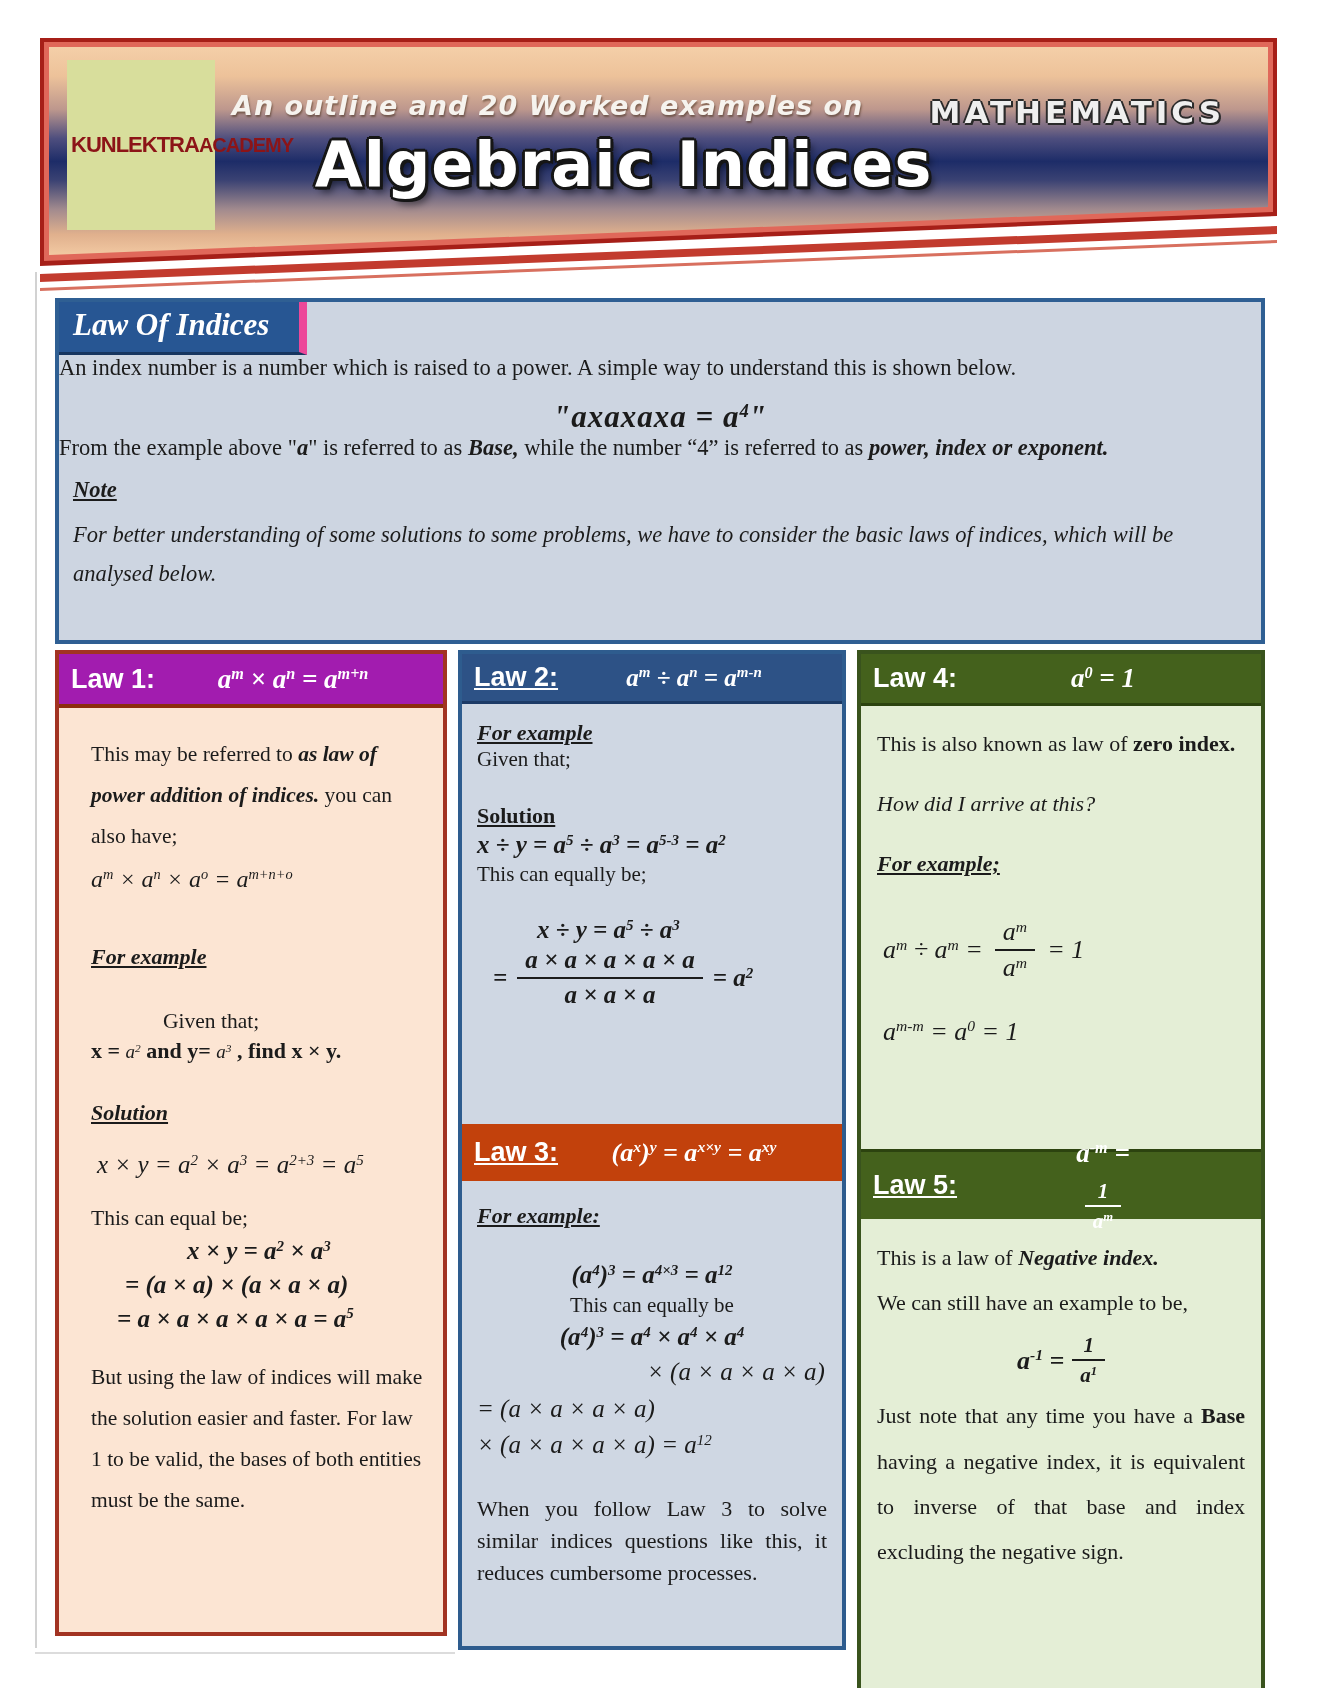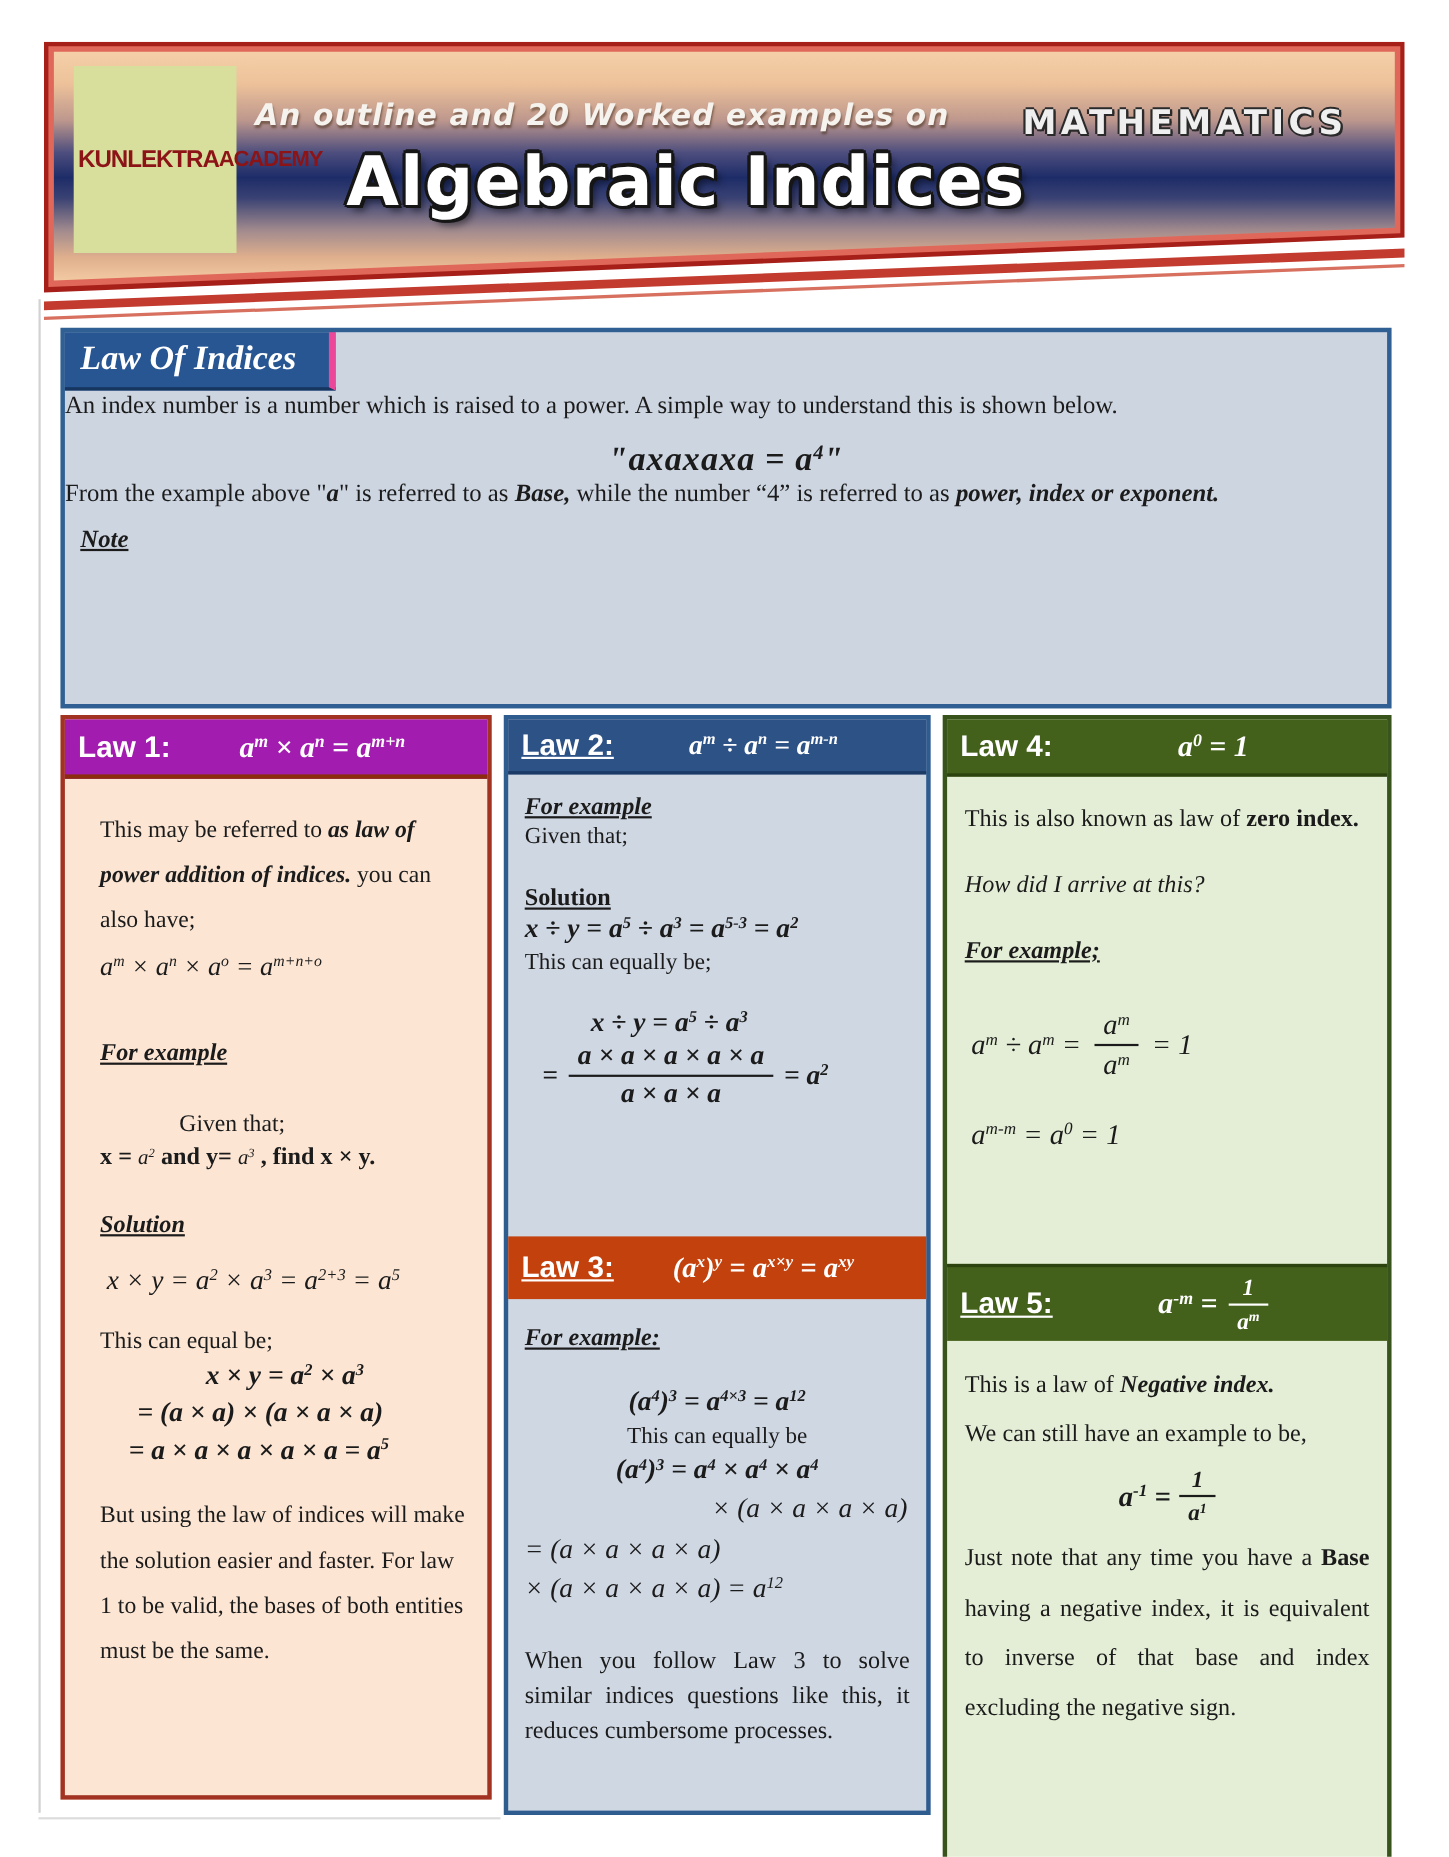--- a/index.html
+++ b/index.html
@@ -28,21 +28,21 @@
     text-shadow:-2px 0 0 #2a2a2a,2px 0 0 #2a2a2a,0 -2px 0 #2a2a2a,0 2px 0 #2a2a2a,2px 2px 0 #2a2a2a;}
   .banner-title{position:absolute;left:0;right:0;top:90px;text-align:center;margin-left:-70px;
     color:#ffffff;font-family:"DejaVu Sans",sans-serif;font-weight:bold;font-size:62px;letter-spacing:1px;
     text-shadow:-3px 0 0 #161616,3px 0 0 #161616,0 -3px 0 #161616,0 3px 0 #161616,
       -2px -2px 0 #161616,2px -2px 0 #161616,-2px 2px 0 #161616,3px 3px 0 #161616,5px 6px 7px rgba(0,0,0,.45);}
 
   
   .intro{position:absolute;left:55px;top:298px;width:1210px;height:346px;
     background:#cdd5e1;border:4px solid #2f5f93;}
   .intro-tab{background:#275693;color:#fff;width:max-content;padding:5px 30px 9px 14px;
-    font-style:italic;font-weight:bold;font-size:31px;border-right:6px solid #ec4899;border-bottom:3px solid #16355f;}
+    font-style:italic;font-weight:bold;font-size:31px;border-right:8px solid #ec4899;border-bottom:3px solid #16355f;}
   .intro p{margin:0;}
   .intro-p1{font-size:22.5px;margin:12px 14px 0 14px;}
   .intro-formula{text-align:center;font-size:31px;font-weight:bold;font-style:italic;margin-top:18px;letter-spacing:1px;}
   .intro-p2{font-size:22.5px;margin:26px 14px 0 14px;}
   .bi{font-weight:bold;font-style:italic;}
   .note-label{font-size:22.5px;font-weight:bold;font-style:italic;text-decoration:underline;margin:16px 14px 0 14px;}
   .note-text{font-size:22.5px;font-style:italic;margin:12px 14px 0 14px;line-height:1.75;}
 
   
   .cols{position:absolute;left:55px;top:650px;width:1210px;height:1000px;display:flex;gap:11px;align-items:flex-start;}
@@ -130,20 +130,21 @@
   <div class="banner-math">MATHEMATICS</div>
   <div class="banner-title">Algebraic Indices</div>
 </div>
 
 <div class="intro">
   <div class="intro-tab">Law Of Indices</div>
   <p class="intro-p1">An index number is a number which is raised to a power. A simple way to understand this is shown below.</p>
   <div class="intro-formula">"axaxaxa = a<sup>4</sup>"</div>
   <p class="intro-p2"><span>From the example above "</span><span class="bi">a</span><span>" is referred to as </span><span class="bi">Base,</span><span> while the number “4” is referred to as </span><span class="bi">power, index or exponent.</span></p>
   <div class="note-label">Note</div>
+  <div class="note-text">For better understanding of some solutions to some problems, we have to consider the basic laws of indices, which will be analysed below.</div>
 </div>
 
 <div class="cols">
 
   <div class="col col1">
     <div class="law-hdr hdr1">
       <span class="law-num">Law 1:</span>
       <span class="law-f">a<sup>m</sup> × a<sup>n</sup> = a<sup>m+n</sup></span>
     </div>
     <div class="body1">
@@ -213,21 +214,21 @@
         <span class="frac" style="margin:0 12px;">
             <span class="num">a<sup>m</sup></span>
             <span class="den">a<sup>m</sup></span>
           </span>
         <span>= 1</span>
       </div>
       <div class="fline" style="font-size:26px;margin-top:34px;padding-left:6px;">a<sup>m-m</sup> = a<sup>0</sup> = 1</div>
     </div>
     <div class="law-hdr hdr5">
       <span class="law-num u">Law 5:</span>
-      <span class="law-f" style="display:flex;align-items:center;justify-content:center;gap:10px;">
+      <span class="law-f" style="display:flex;align-items:center;justify-content:center;gap:10px;flex-direction:column;">
         <span>a<sup>-m</sup> =</span>
         <span class="frac" style="font-size:21px;">
             <span class="num" style="border-bottom-color:#fff;">1</span>
             <span class="den">a<sup>m</sup></span>
           </span>
       </span>
     </div>
     <div class="body3b">
       <div class="just"><span>This is a law of </span><span class="bi">Negative index.</span></div>
       <div>We can still have an example to be,</div>

